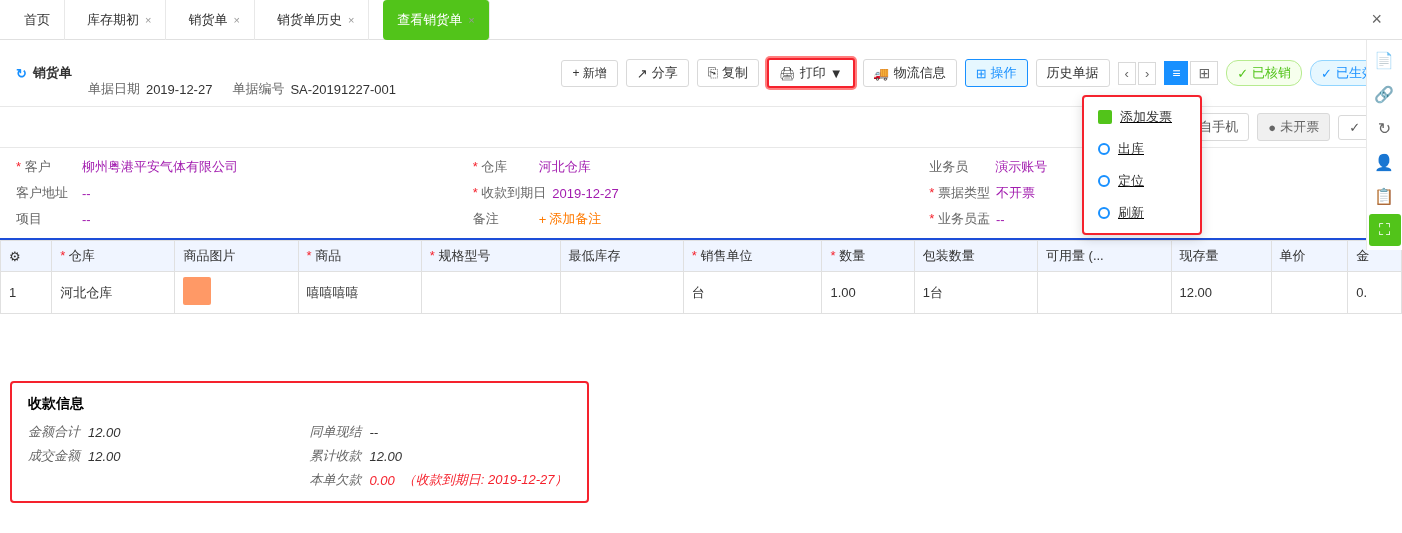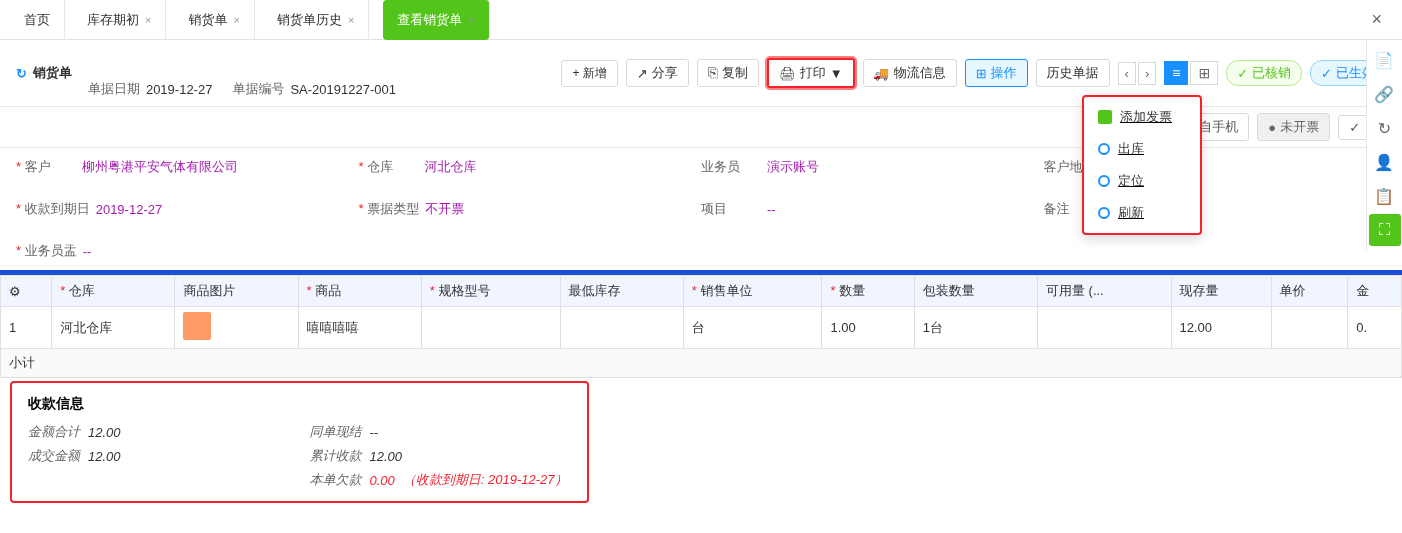--- a/index.html
+++ b/index.html
@@ -62,22 +62,22 @@
     }
     .action-row-btn {
       display: flex; align-items: center; gap: 4px; padding: 4px 10px;
       border: 1px solid #d9d9d9; border-radius: 3px; background: #fff;
       cursor: pointer; color: #555; font-size: 12px;
     }
     .action-row-btn.gray { background: #f0f0f0; border-color: #d9d9d9; color: #666; }
 
     
     .form-area {
-      padding: 10px 16px; border-bottom: 5px solid #1d4ed8;
-      display: grid; grid-template-columns: 1fr 1fr 1fr 1fr; gap: 24px 0;
+      padding: 10px 16px; border-bottom: 2px solid #1d4ed8;
+      display: grid; grid-template-columns: 1fr 1fr 1fr; gap: 8px 0;
     }
     .form-row { display: flex; align-items: center; gap: 6px; }
     .form-label { color: #666; white-space: nowrap; min-width: 60px; }
     .form-label.required::before { content: '* '; color: #f5222d; }
     .form-value { color: #a21caf; }
     .form-link { color: #ff7a00; cursor: pointer; display: flex; align-items: center; gap: 3px; }
 
     
     .table-wrapper { flex: 1; overflow-x: auto; overflow-y: auto; }
     table { width: 100%; border-collapse: collapse; font-size: 12px; }
@@ -327,23 +327,20 @@
             <td></td>
             <td></td>
             <td>台</td>
             <td>1.00</td>
             <td>1台</td>
             <td></td>
             <td>12.00</td>
             <td></td>
             <td>0.</td>
           </tr>
-          <tr class="subtotal">
-            <td colspan="13">小计</td>
-          </tr>
         </tbody>
       </table>
     </div>
 
   </div>
 
   <div class="payment-box">
     <div class="payment-title">收款信息</div>
     <div class="payment-grid">
       <div class="payment-item">

